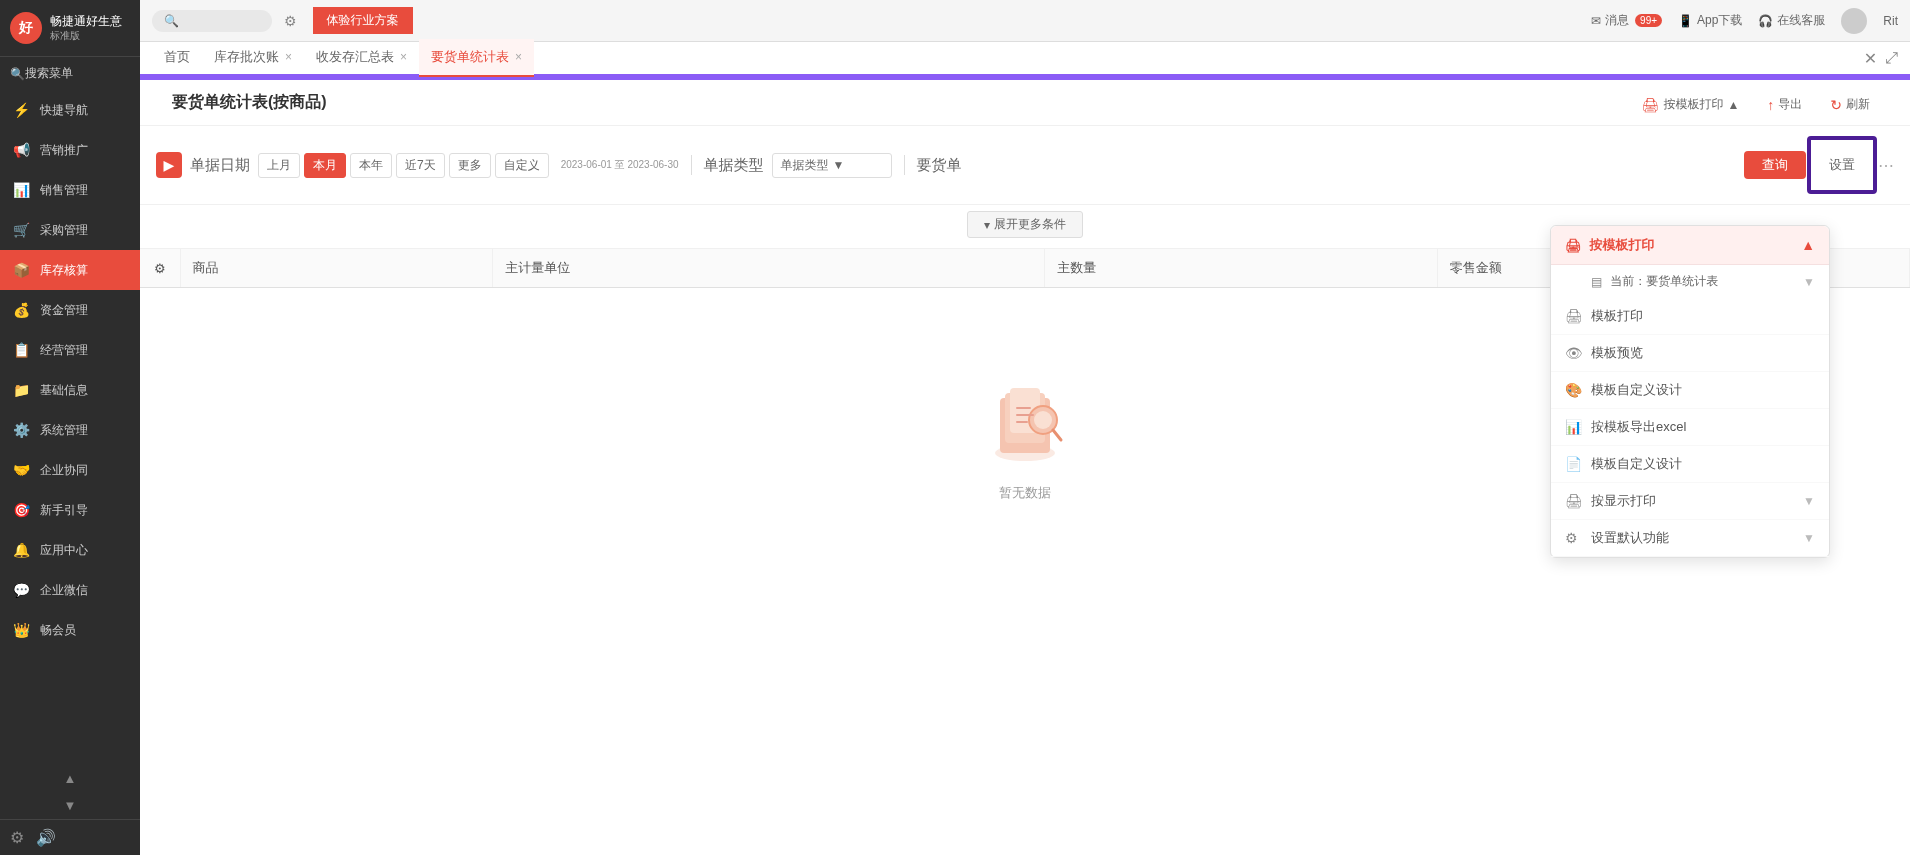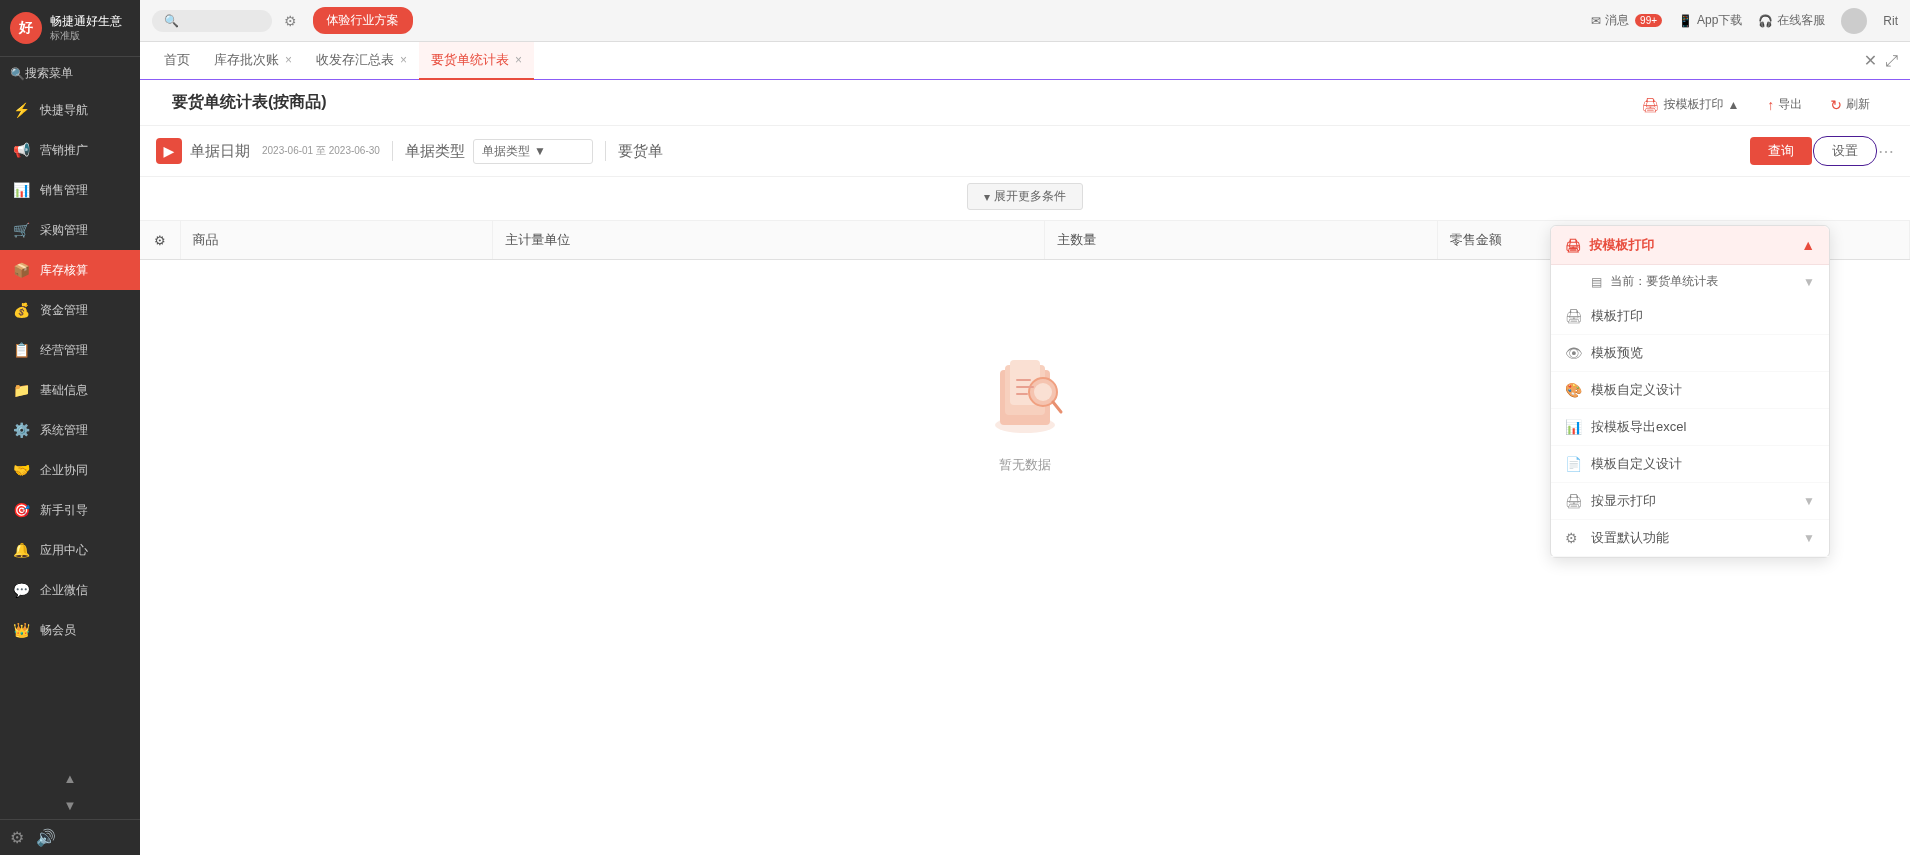--- a/index.html
+++ b/index.html
@@ -100,40 +100,40 @@
       color: #999;
       width: 120px;
       cursor: pointer;
     }
     .top-bar-icons { display: flex; align-items: center; gap: 8px; margin-left: 4px; }
     .top-bar-icon { color: #888; cursor: pointer; font-size: 14px; }
     .industry-btn {
       background: #e84c3d;
       color: white;
       border: none;
-      border-radius: 12px;
+      border-radius: 0;
       padding: 5px 14px;
       font-size: 12px;
       cursor: pointer;
       margin-left: 8px;
     }
     .top-bar-right { margin-left: auto; display: flex; align-items: center; gap: 16px; }
     .top-bar-right-item { display: flex; align-items: center; gap: 4px; font-size: 12px; color: #666; cursor: pointer; }
     .badge {
       background: #e84c3d; color: white; border-radius: 8px;
       padding: 1px 5px; font-size: 10px; margin-left: 2px;
     }
     .avatar { width: 26px; height: 26px; background: #ccc; border-radius: 50%; }
 
     
     .tab-bar {
       background: #fff;
       display: flex;
       align-items: center;
-      border-bottom: 1px solid #8b5cf6;
+      border-bottom: 6px solid #8b5cf6;
       padding: 0 12px;
       height: 38px;
       gap: 0;
     }
     .tab {
       display: flex; align-items: center;
       padding: 0 12px;
       height: 38px;
       font-size: 13px;
       cursor: pointer;
@@ -453,32 +453,40 @@
         <button class="action-btn">
           <span class="icon">↻</span>
           <span>刷新</span>
         </button>
       </div>
     </div>
 
     <div class="filter-row">
       <div class="filter-toggle">▶</div>
       <span class="filter-label">单据日期</span>
+      <div class="date-btns">
+        <button class="date-btn">上月</button>
+        <button class="date-btn active">本月</button>
+        <button class="date-btn">本年</button>
+        <button class="date-btn">近7天</button>
+        <button class="date-btn">更多</button>
+        <button class="date-btn">自定义</button>
+      </div>
       <span class="date-range">2023-06-01 至 2023-06-30</span>
       <div class="filter-separator"></div>
       <span class="filter-label">单据类型</span>
       <div class="filter-select">
         <span>单据类型</span>
         <span>▼</span>
       </div>
       <div class="filter-separator"></div>
       <span class="filter-label">要货单</span>
       <div style="margin-left: auto; display: flex; gap: 1px; align-items: center;">
         <button style="background:#e84c3d;color:#fff;border:none;border-radius:4px;padding:5px 18px;font-size:13px;cursor:pointer;">查询</button>
-        <button style="background:#fff;color:#666;border:1px solid #4c1d95;border-radius:14px;padding:5px 18px;font-size:13px;cursor:pointer;">设置</button>
+        <button style="background:#fff;color:#666;border:4px solid #4c1d95;border-radius:4px;padding:16px 18px;font-size:13px;cursor:pointer;">设置</button>
         <span style="font-size:16px;color:#aaa;cursor:pointer;">⋯</span>
       </div>
     </div>
 
     <div class="filter-row2">
       <button class="expand-more-btn">
         <span>▾</span>
         <span>展开更多条件</span>
       </button>
     </div>

